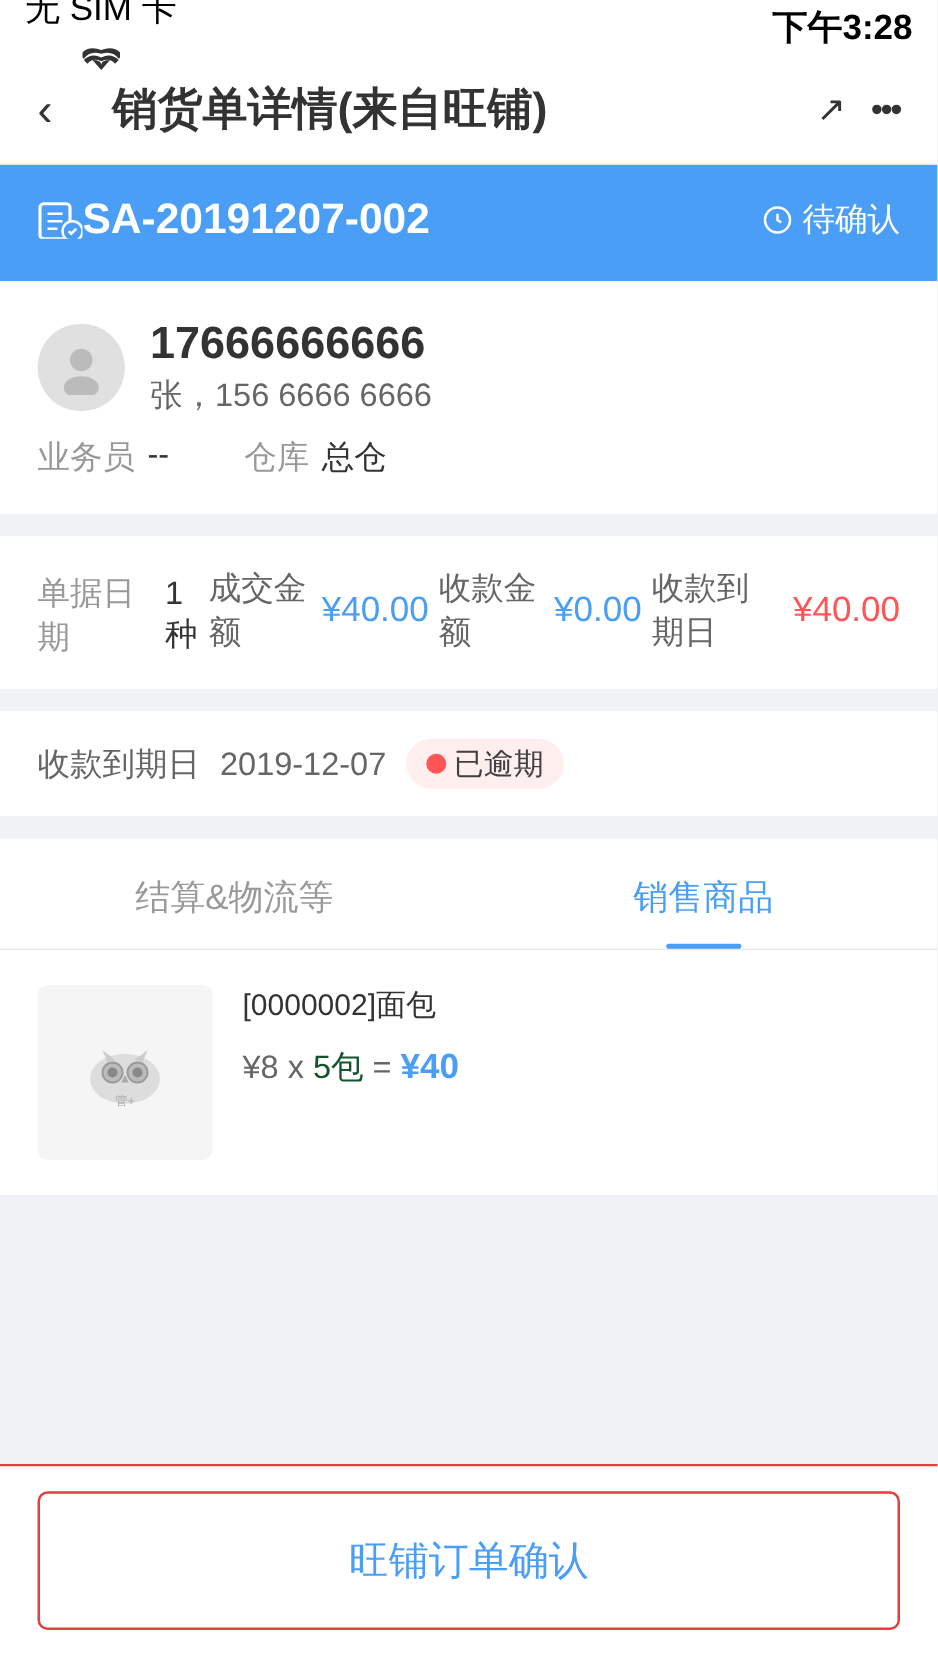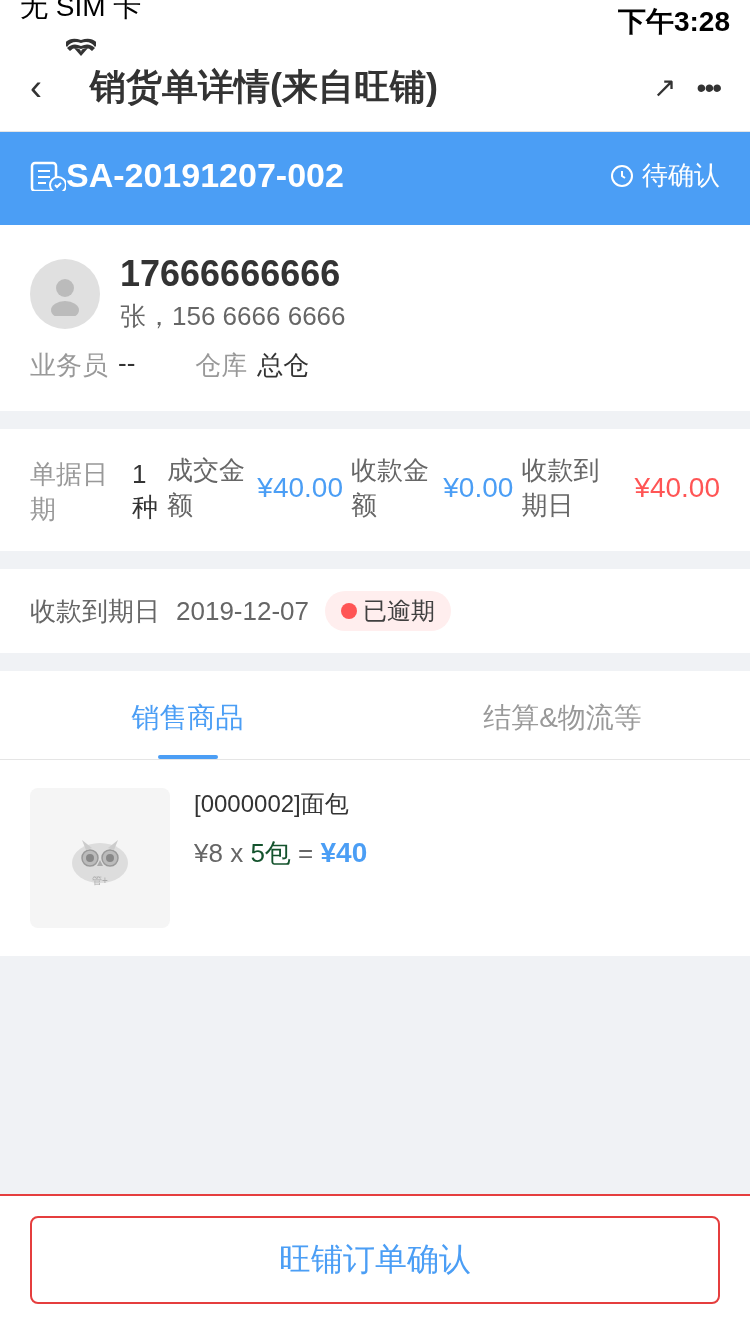--- a/index.html
+++ b/index.html
@@ -337,21 +337,21 @@
       position: fixed;
       bottom: 0;
       left: 0;
       width: 750px;
       background: #fff;
       padding: 20px 30px 30px;
       border-top: 2px solid #e53e3e;
     }
     .confirm-button {
       width: 100%;
-      height: 88px;
+      height: 111px;
       background: #fff;
       border: 2px solid #e53e3e;
       border-radius: 8px;
       font-size: 32px;
       color: #4b9ef5;
       font-weight: 500;
       cursor: pointer;
       display: flex;
       align-items: center;
       justify-content: center;
@@ -454,26 +454,26 @@
   <span>收款到期日</span>
   <span>2019-12-07</span>
   <div class="overdue-badge">
     <span class="overdue-dot"></span>
     <span>已逾期</span>
   </div>
 </div>
 
 <div class="tabs-section">
   <div class="tabs-row">
+    <div class="tab-item inactive">
+      <span>结算&amp;物流等</span>
+    </div>
     <div class="tab-item active">
       <span>销售商品</span>
       <div class="tab-underline"></div>
-    </div>
-    <div class="tab-item inactive">
-      <span>结算&amp;物流等</span>
     </div>
   </div>
 </div>
 
 <div class="product-section section-white">
   <div class="product-image">
 
     <svg viewBox="0 0 80 60" fill="none">
       <ellipse cx="40" cy="35" rx="28" ry="20" fill="#ddd"></ellipse>
 

